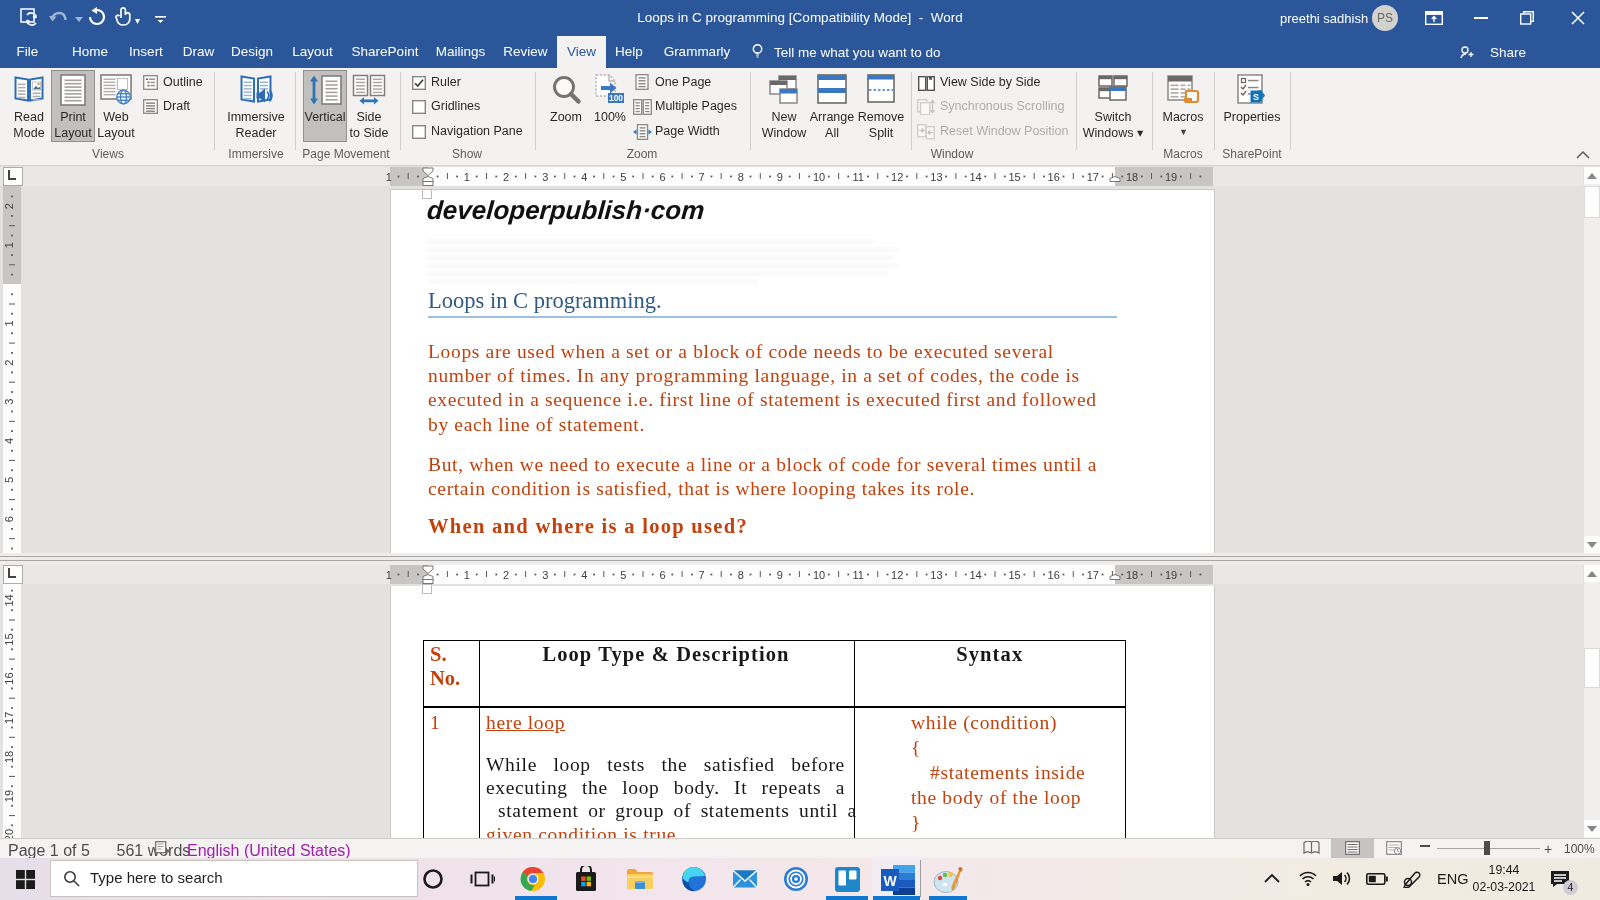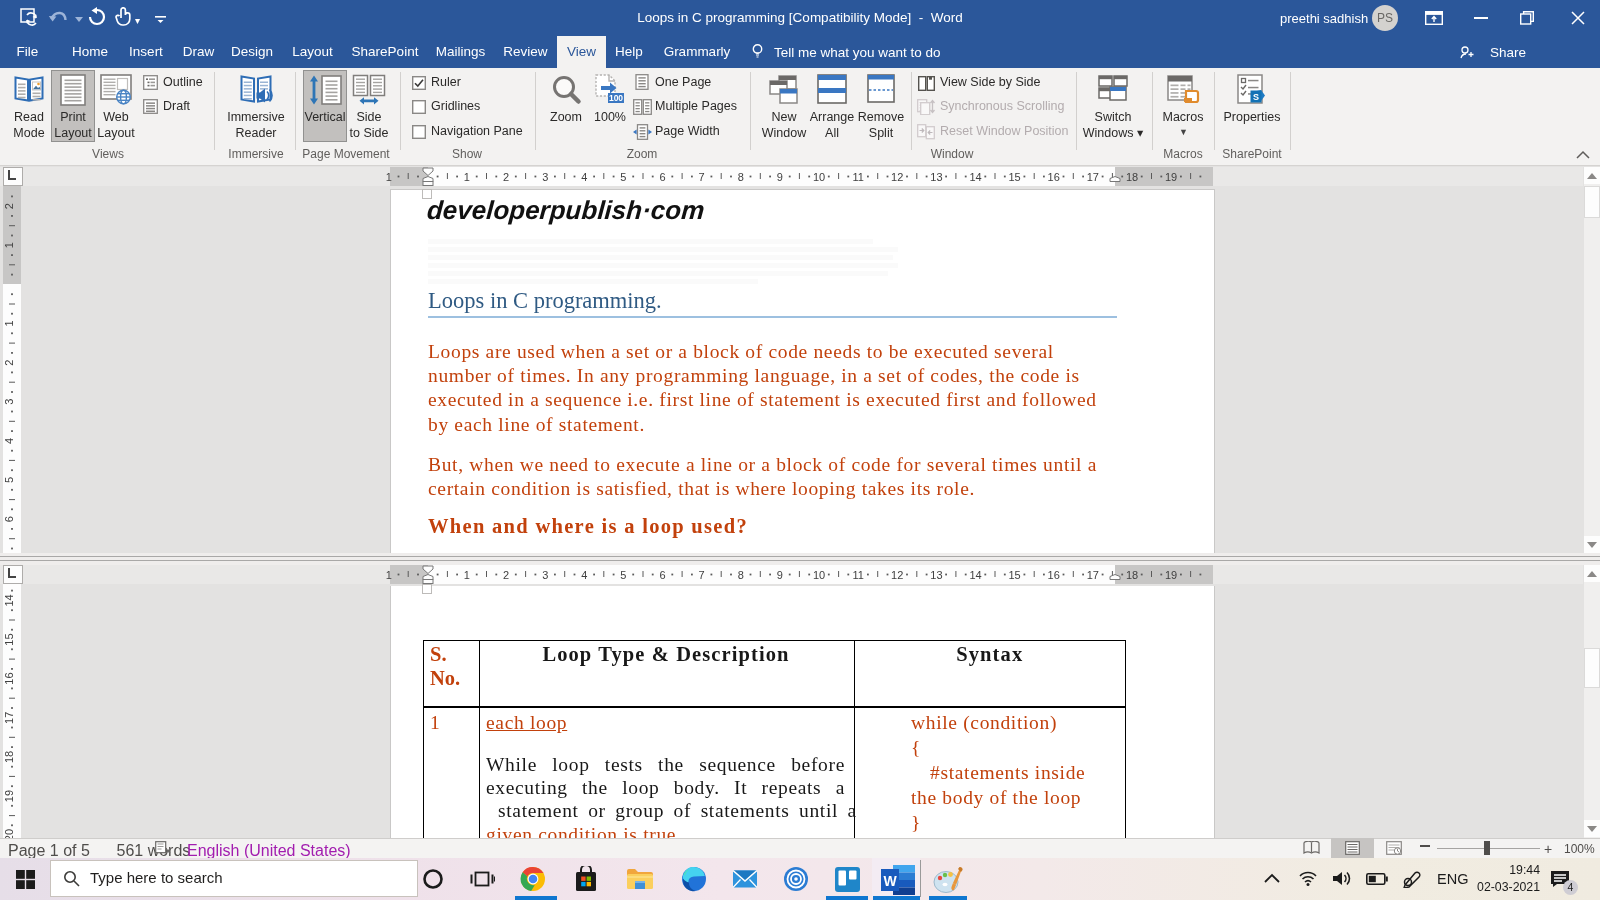--- a/index.html
+++ b/index.html
@@ -673,27 +673,27 @@
 <div class="abs" style="left:390px;top:586px;width:825px;height:252px;background:#fff;border-left:1px solid #c9c8c7;border-right:1px solid #c9c8c7"></div>
 <div class="abs" style="left:421.5px;top:584px;width:10px;height:10px;background:#fff;border:1px solid #bdbbb9"></div>
 <div class="abs" style="left:422.5px;top:640px;width:703.5px;height:198px;border:1.6px solid #000;border-bottom:none"></div>
 <div class="abs" style="left:478.5px;top:640px;width:1.6px;height:198px;background:#000"></div>
 <div class="abs" style="left:853.5px;top:640px;width:1.6px;height:198px;background:#000"></div>
 <div class="abs" style="left:422.5px;top:706px;width:703.5px;height:1.6px;background:#000"></div>
 <div class="docline serif" style="left:430px;top:643px;font-size:20.5px;font-weight:bold;line-height:23.5px">S.<br>No.</div>
 <div class="abs serif" style="left:478.5px;top:643px;width:375.0px;text-align:center;font-size:20.5px;font-weight:bold;letter-spacing:1.1px;color:#181818">Loop Type &amp; Description</div>
 <div class="abs serif" style="left:853.5px;top:643px;width:272.5px;text-align:center;font-size:20.5px;font-weight:bold;letter-spacing:1.1px;color:#181818">Syntax</div>
 <div class="docline serif b19" style="left:430px;top:712px">1</div>
-<div class="docline serif b19" style="left:486px;top:712px;text-decoration:underline">each loop</div>
+<div class="docline serif b19" style="left:486px;top:712px;text-decoration:underline">here loop</div>
 <div class="abs serif b19 jline" style="left:486px;top:754.0px;width:359px;color:#181818">
     <span>While</span>
     <span>loop</span>
     <span>tests</span>
     <span>the</span>
-    <span>sequence</span>
+    <span>satisfied</span>
     <span>before</span>
   </div>
 <div class="abs serif b19 jline" style="left:486px;top:777.2px;width:359px;color:#181818">
     <span>executing</span>
     <span>the</span>
     <span>loop</span>
     <span>body.</span>
     <span>It</span>
     <span>repeats</span>
     <span>a</span>
@@ -857,17 +857,17 @@
 <svg width="22" height="12" viewBox="0 0 22 12" style="position:absolute;left:1366px;top:873px">
     <rect x="0.8" y="0.8" width="18" height="10.4" rx="1.5" fill="none" stroke="#1b1b1b" stroke-width="1.6"></rect>
     <rect x="19.8" y="3.5" width="2" height="5" fill="#1b1b1b"></rect>
     <rect x="2.8" y="2.8" width="7" height="6.4" fill="#1b1b1b"></rect>
   </svg>
 <svg width="20" height="18" viewBox="0 0 20 18" style="position:absolute;left:1402px;top:870px">
     <path d="M3 15 L13 3 a2.8 2.8 0 0 1 4 4 L7 17 L2 18 Z" fill="none" stroke="#1b1b1b" stroke-width="1.5"></path>
     <circle cx="6" cy="12" r="3.5" fill="none" stroke="#1b1b1b" stroke-width="1.5"></circle>
   </svg>
 <div class="abs" style="left:1437px;top:871px;font-size:14.5px;color:#1b1b1b">ENG</div>
-<div class="abs" style="left:1468px;top:862px;width:72px;text-align:right;font-size:12.3px;color:#1b1b1b;line-height:17px;white-space:nowrap">19:44<br>02-03-2021</div>
+<div class="abs" style="left:1468px;top:862px;width:72px;text-align:center;font-size:12.3px;color:#1b1b1b;line-height:17px;white-space:nowrap">19:44<br>02-03-2021</div>
 <svg width="22" height="20" viewBox="0 0 22 20" style="position:absolute;left:1549px;top:869px">
     <path d="M2 2 L20 2 L20 15 L8 15 L4 18 L4 15 L2 15 Z" fill="#1b1b1b"></path>
     <path d="M5 6 h12 M5 9 h12 M5 12 h8" stroke="#fff" stroke-width="1.3"></path>
   </svg>
 <div class="abs" style="left:1563px;top:880px;width:15px;height:15px;border-radius:50%;background:#cfcdd4;color:#1b1b1b;font-size:10.5px;text-align:center;line-height:15px">4</div>
 </body></html>

